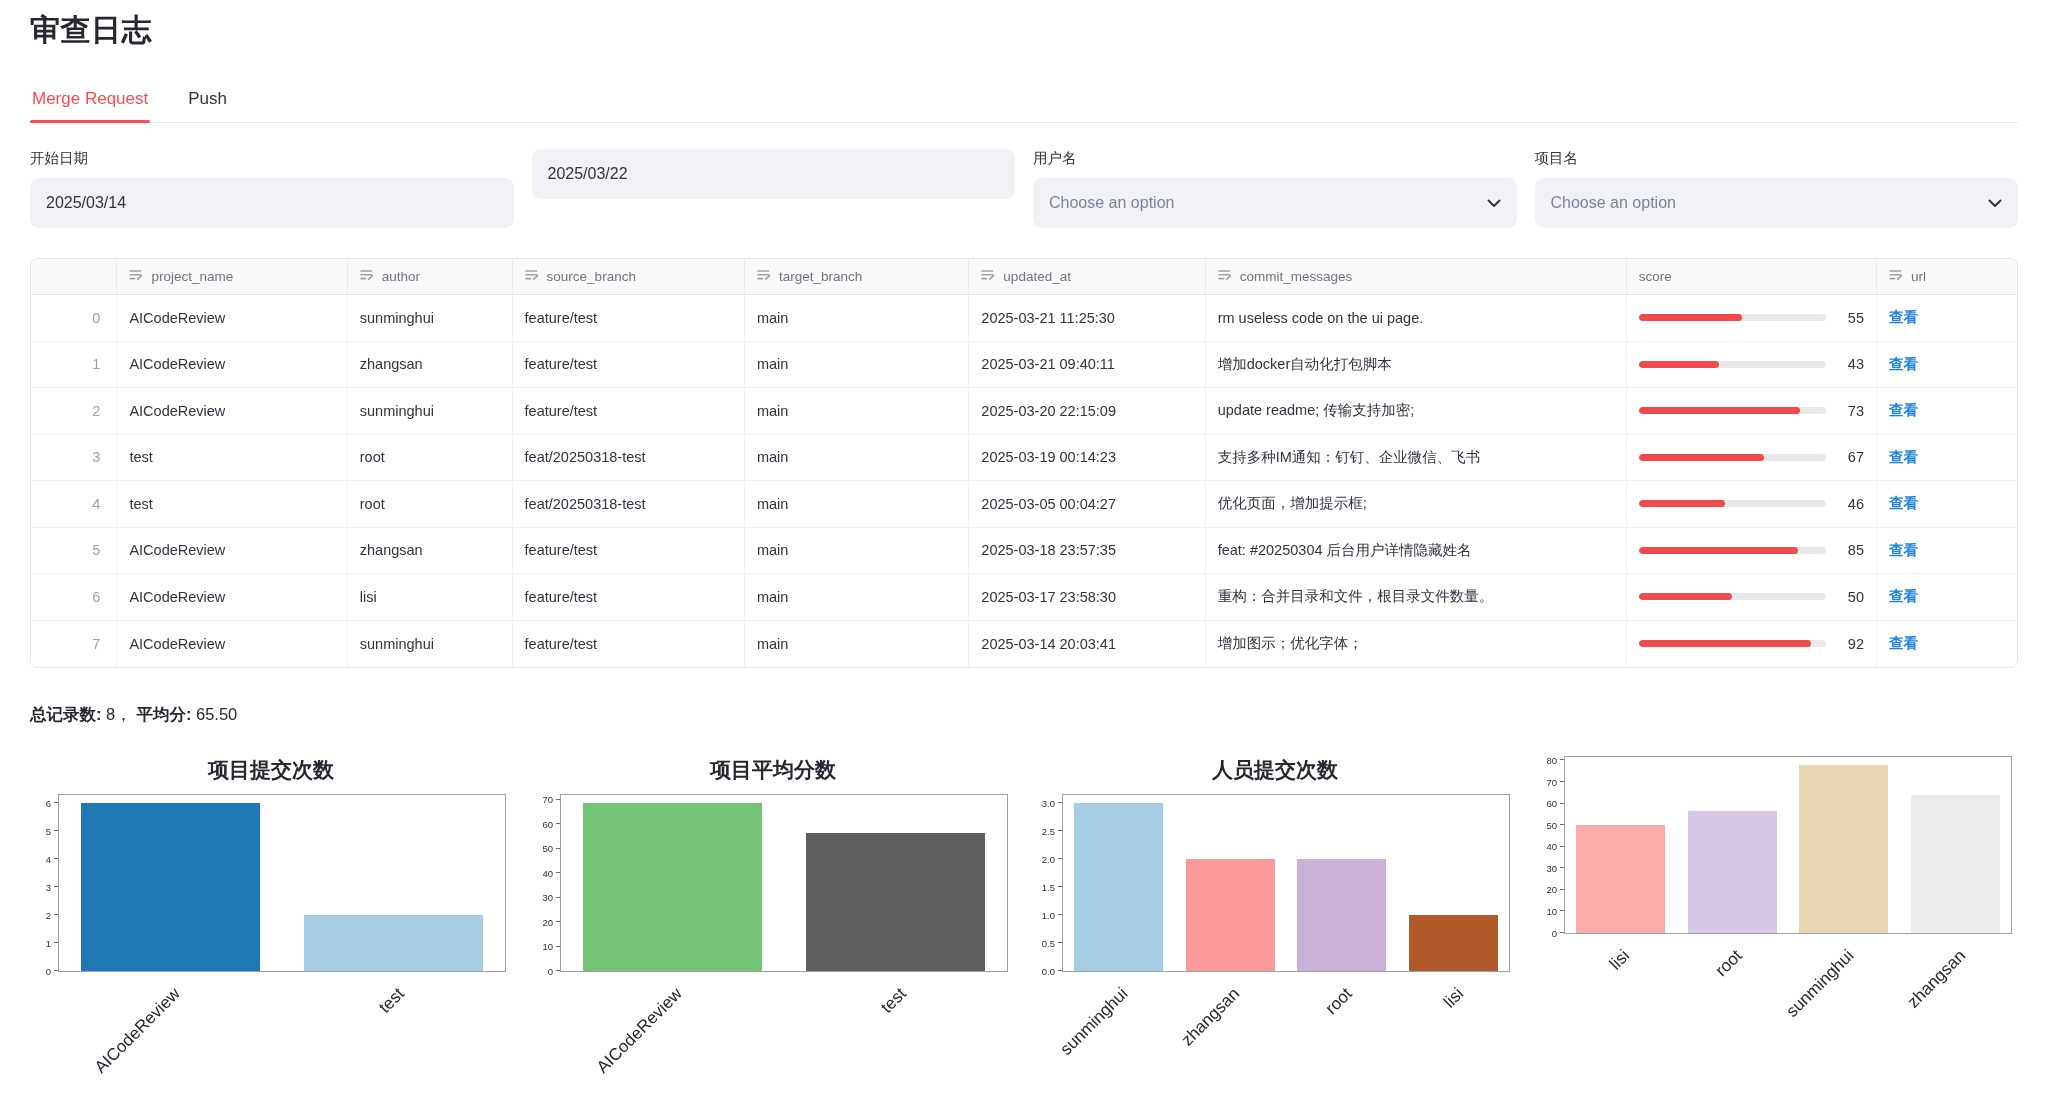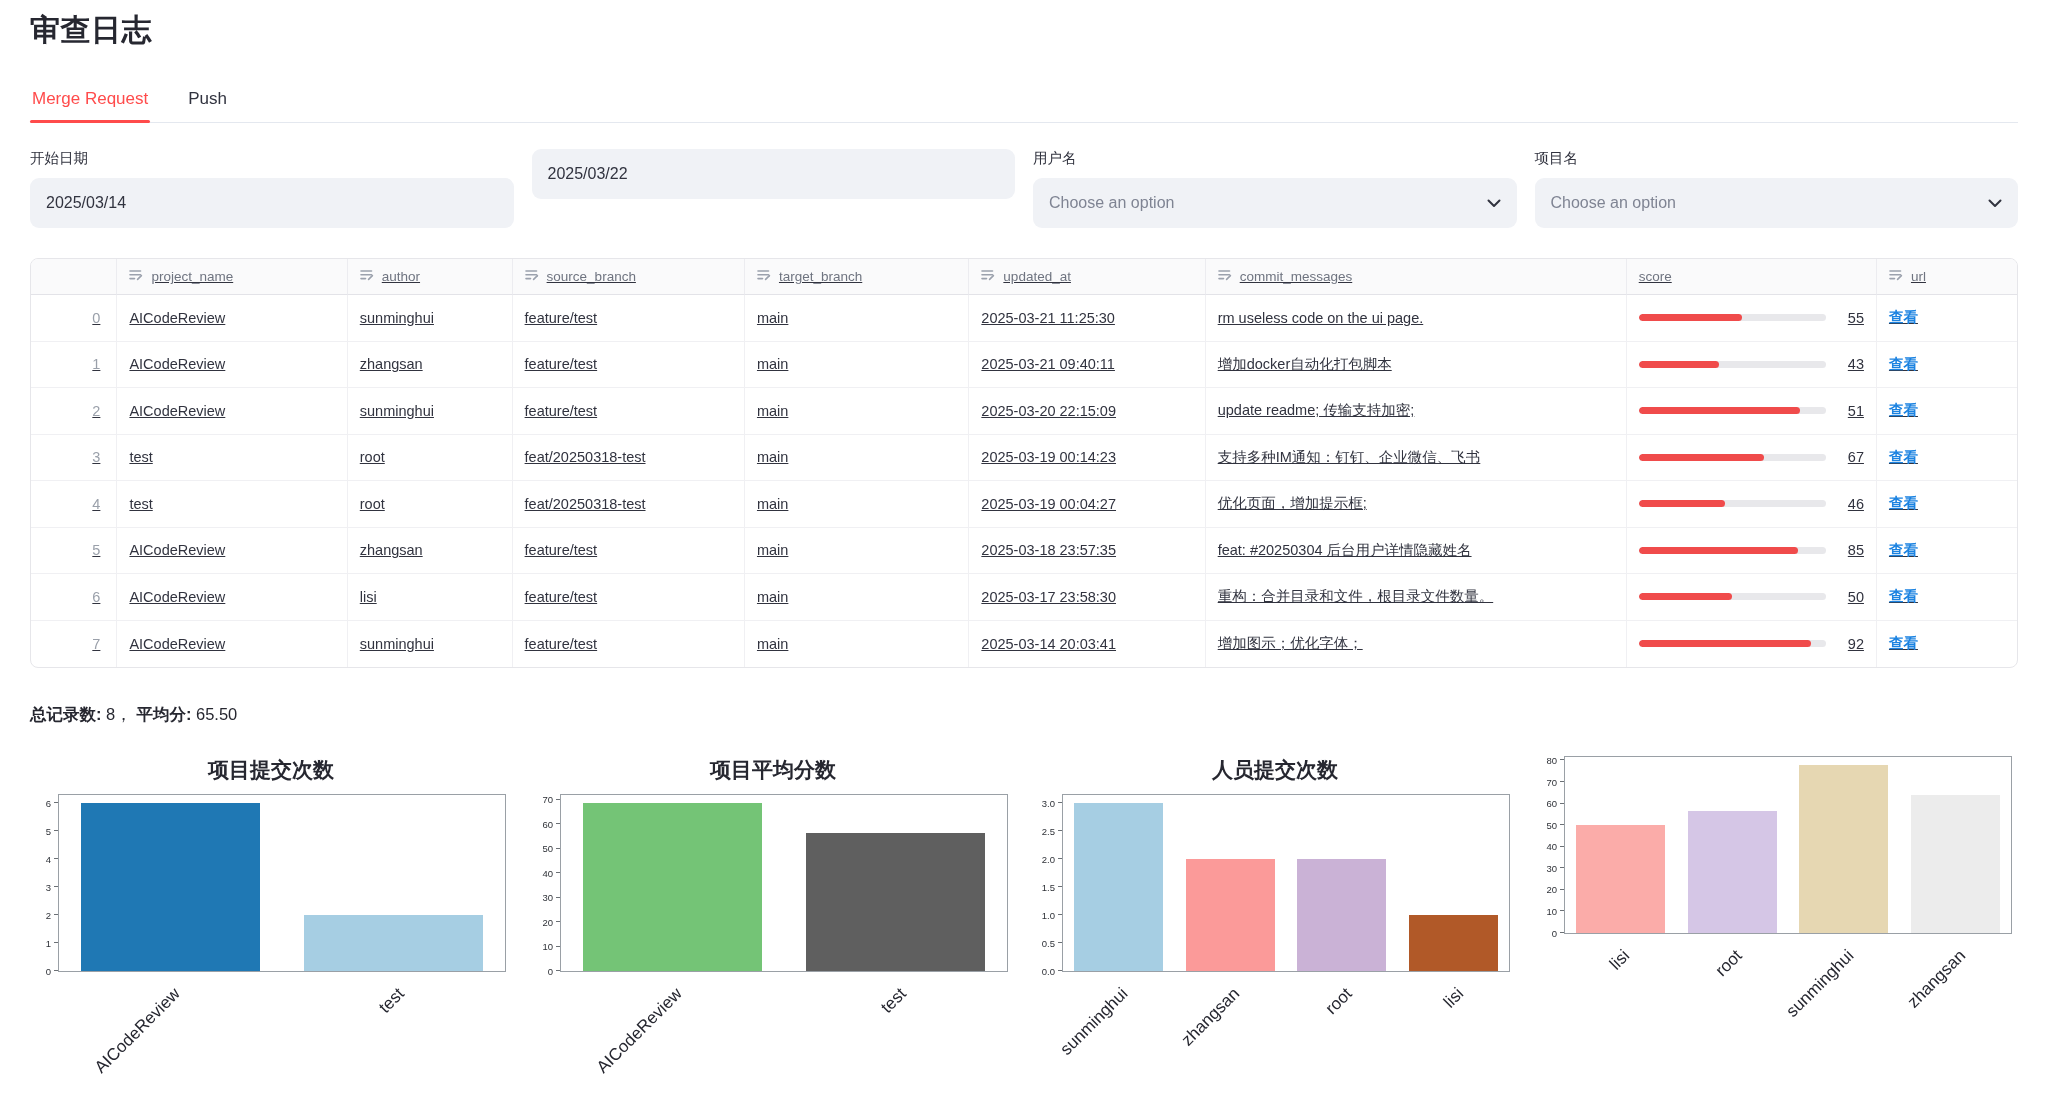--- a/index.html
+++ b/index.html
@@ -23,21 +23,21 @@
   .filters{display:flex;gap:18px;margin-top:26px;}
   .field{flex:1;min-width:0;}
   .field-label{display:block;font-size:14.5px;margin-bottom:10px;color:var(--text);}
   .date-input{width:100%;height:50px;background:#f0f2f6;border:none;border-radius:9px;
     padding:0 16px;font-size:16px;color:var(--text);font-family:inherit;outline:none;}
   .select{height:50px;background:#f0f2f6;border-radius:9px;display:flex;align-items:center;
     padding:0 16px;font-size:16px;cursor:pointer;}
   .select .ph{color:var(--muted);}
   .select .chev{margin-left:auto;display:flex;align-items:center;}
   
-  .df-wrap{margin-top:30px;text-decoration:underline;}
+  .df-wrap{margin-top:30px;}
   table.df{width:100%;table-layout:fixed;border-collapse:separate;border-spacing:0;
     border:1px solid #e6e6ea;border-radius:8px;overflow:hidden;font-size:14.5px;}
   .df th{height:36px;background:#fafafb;font-weight:400;color:#6f7480;font-size:13.5px;
     text-align:left;padding:0 12px;border-bottom:1px solid #e3e3e8;white-space:nowrap;overflow:hidden;}
   .df th .hcell{display:flex;align-items:center;gap:8px;}
   .df td{height:46.5px;padding:0 12px;border-bottom:1px solid #f0f0f3;white-space:nowrap;overflow:hidden;}
   .df tr:last-child td{border-bottom:none;}
   .df th + th, .df td + td{border-left:1px solid #f0f0f3;}
   .df th + th{border-left:1px solid #ececf0;}
   td.idx, th.idx{text-align:right;color:#9aa0aa;padding-right:16px;}
@@ -260,21 +260,21 @@
             <td>sunminghui</td>
             <td>feature/test</td>
             <td>main</td>
             <td>2025-03-20 22:15:09</td>
             <td>update readme; 传输支持加密;</td>
             <td>
               <div class="score-cell">
                 <div class="track" style="background: rgb(232, 232, 235);">
                   <div class="fill" style="width: 86%; background: rgb(240, 75, 75);"></div>
                 </div>
-                <span class="score-val">51</span>
+                <span class="score-val">73</span>
               </div>
             </td>
             <td><a class="view-link" href="#" style="color: rgb(28, 131, 225);">查看</a></td>
           </tr>
           <tr>
             <td class="idx">3</td>
             <td>test</td>
             <td>root</td>
             <td>feat/20250318-test</td>
             <td>main</td>
@@ -289,21 +289,21 @@
               </div>
             </td>
             <td><a class="view-link" href="#" style="color: rgb(28, 131, 225);">查看</a></td>
           </tr>
           <tr>
             <td class="idx">4</td>
             <td>test</td>
             <td>root</td>
             <td>feat/20250318-test</td>
             <td>main</td>
-            <td>2025-03-19 00:04:27</td>
+            <td>2025-03-05 00:04:27</td>
             <td>优化页面，增加提示框;</td>
             <td>
               <div class="score-cell">
                 <div class="track" style="background: rgb(232, 232, 235);">
                   <div class="fill" style="width: 46%; background: rgb(240, 75, 75);"></div>
                 </div>
                 <span class="score-val">46</span>
               </div>
             </td>
             <td><a class="view-link" href="#" style="color: rgb(28, 131, 225);">查看</a></td>

